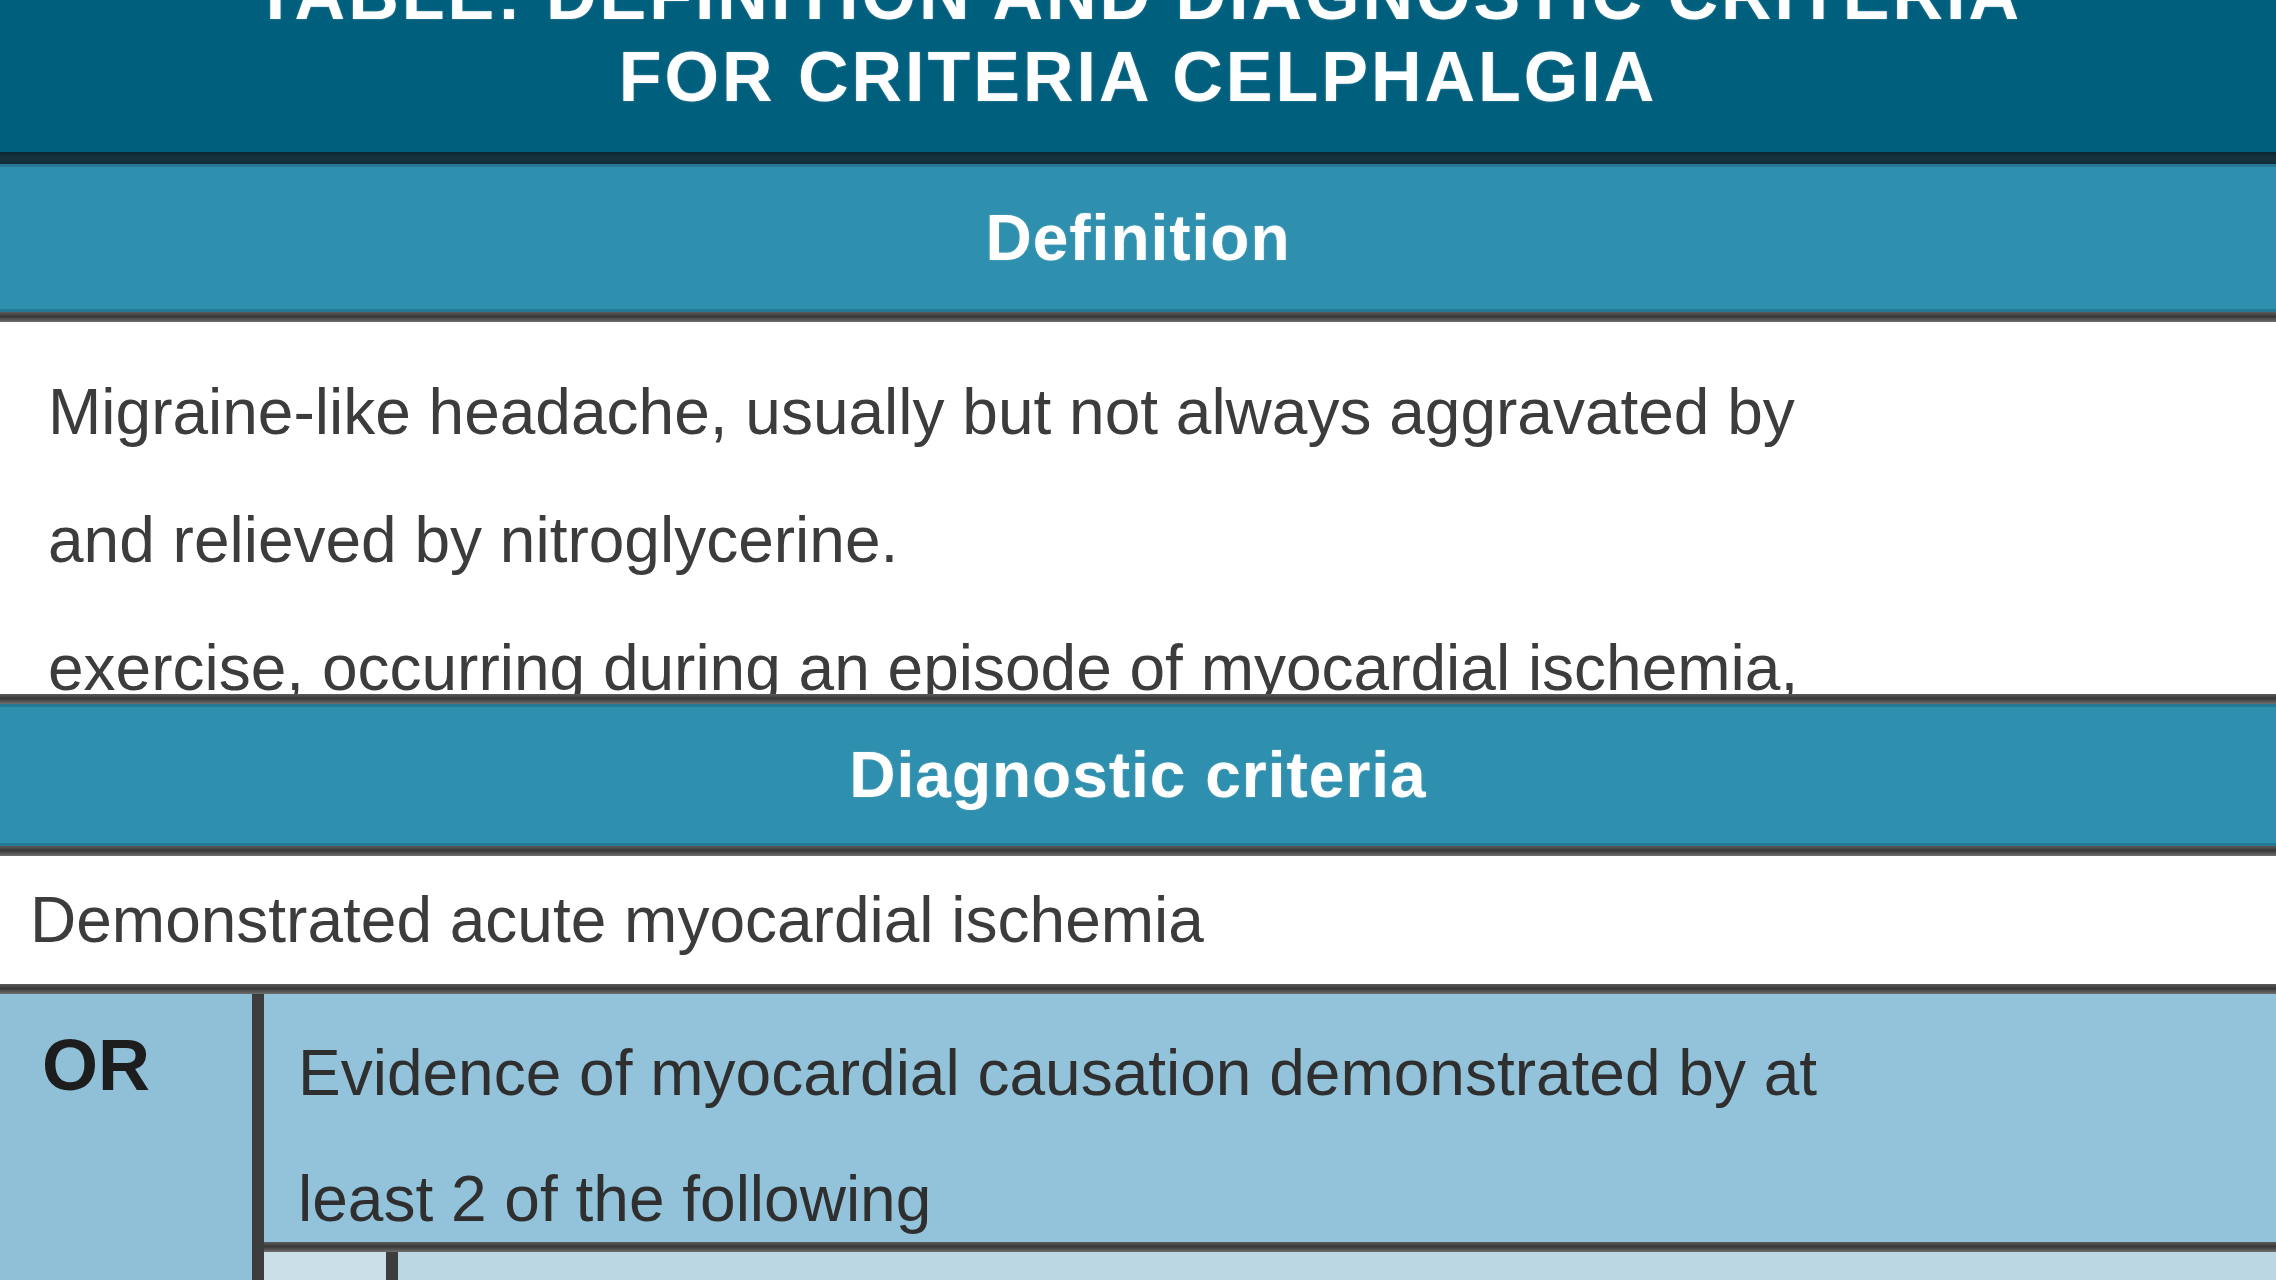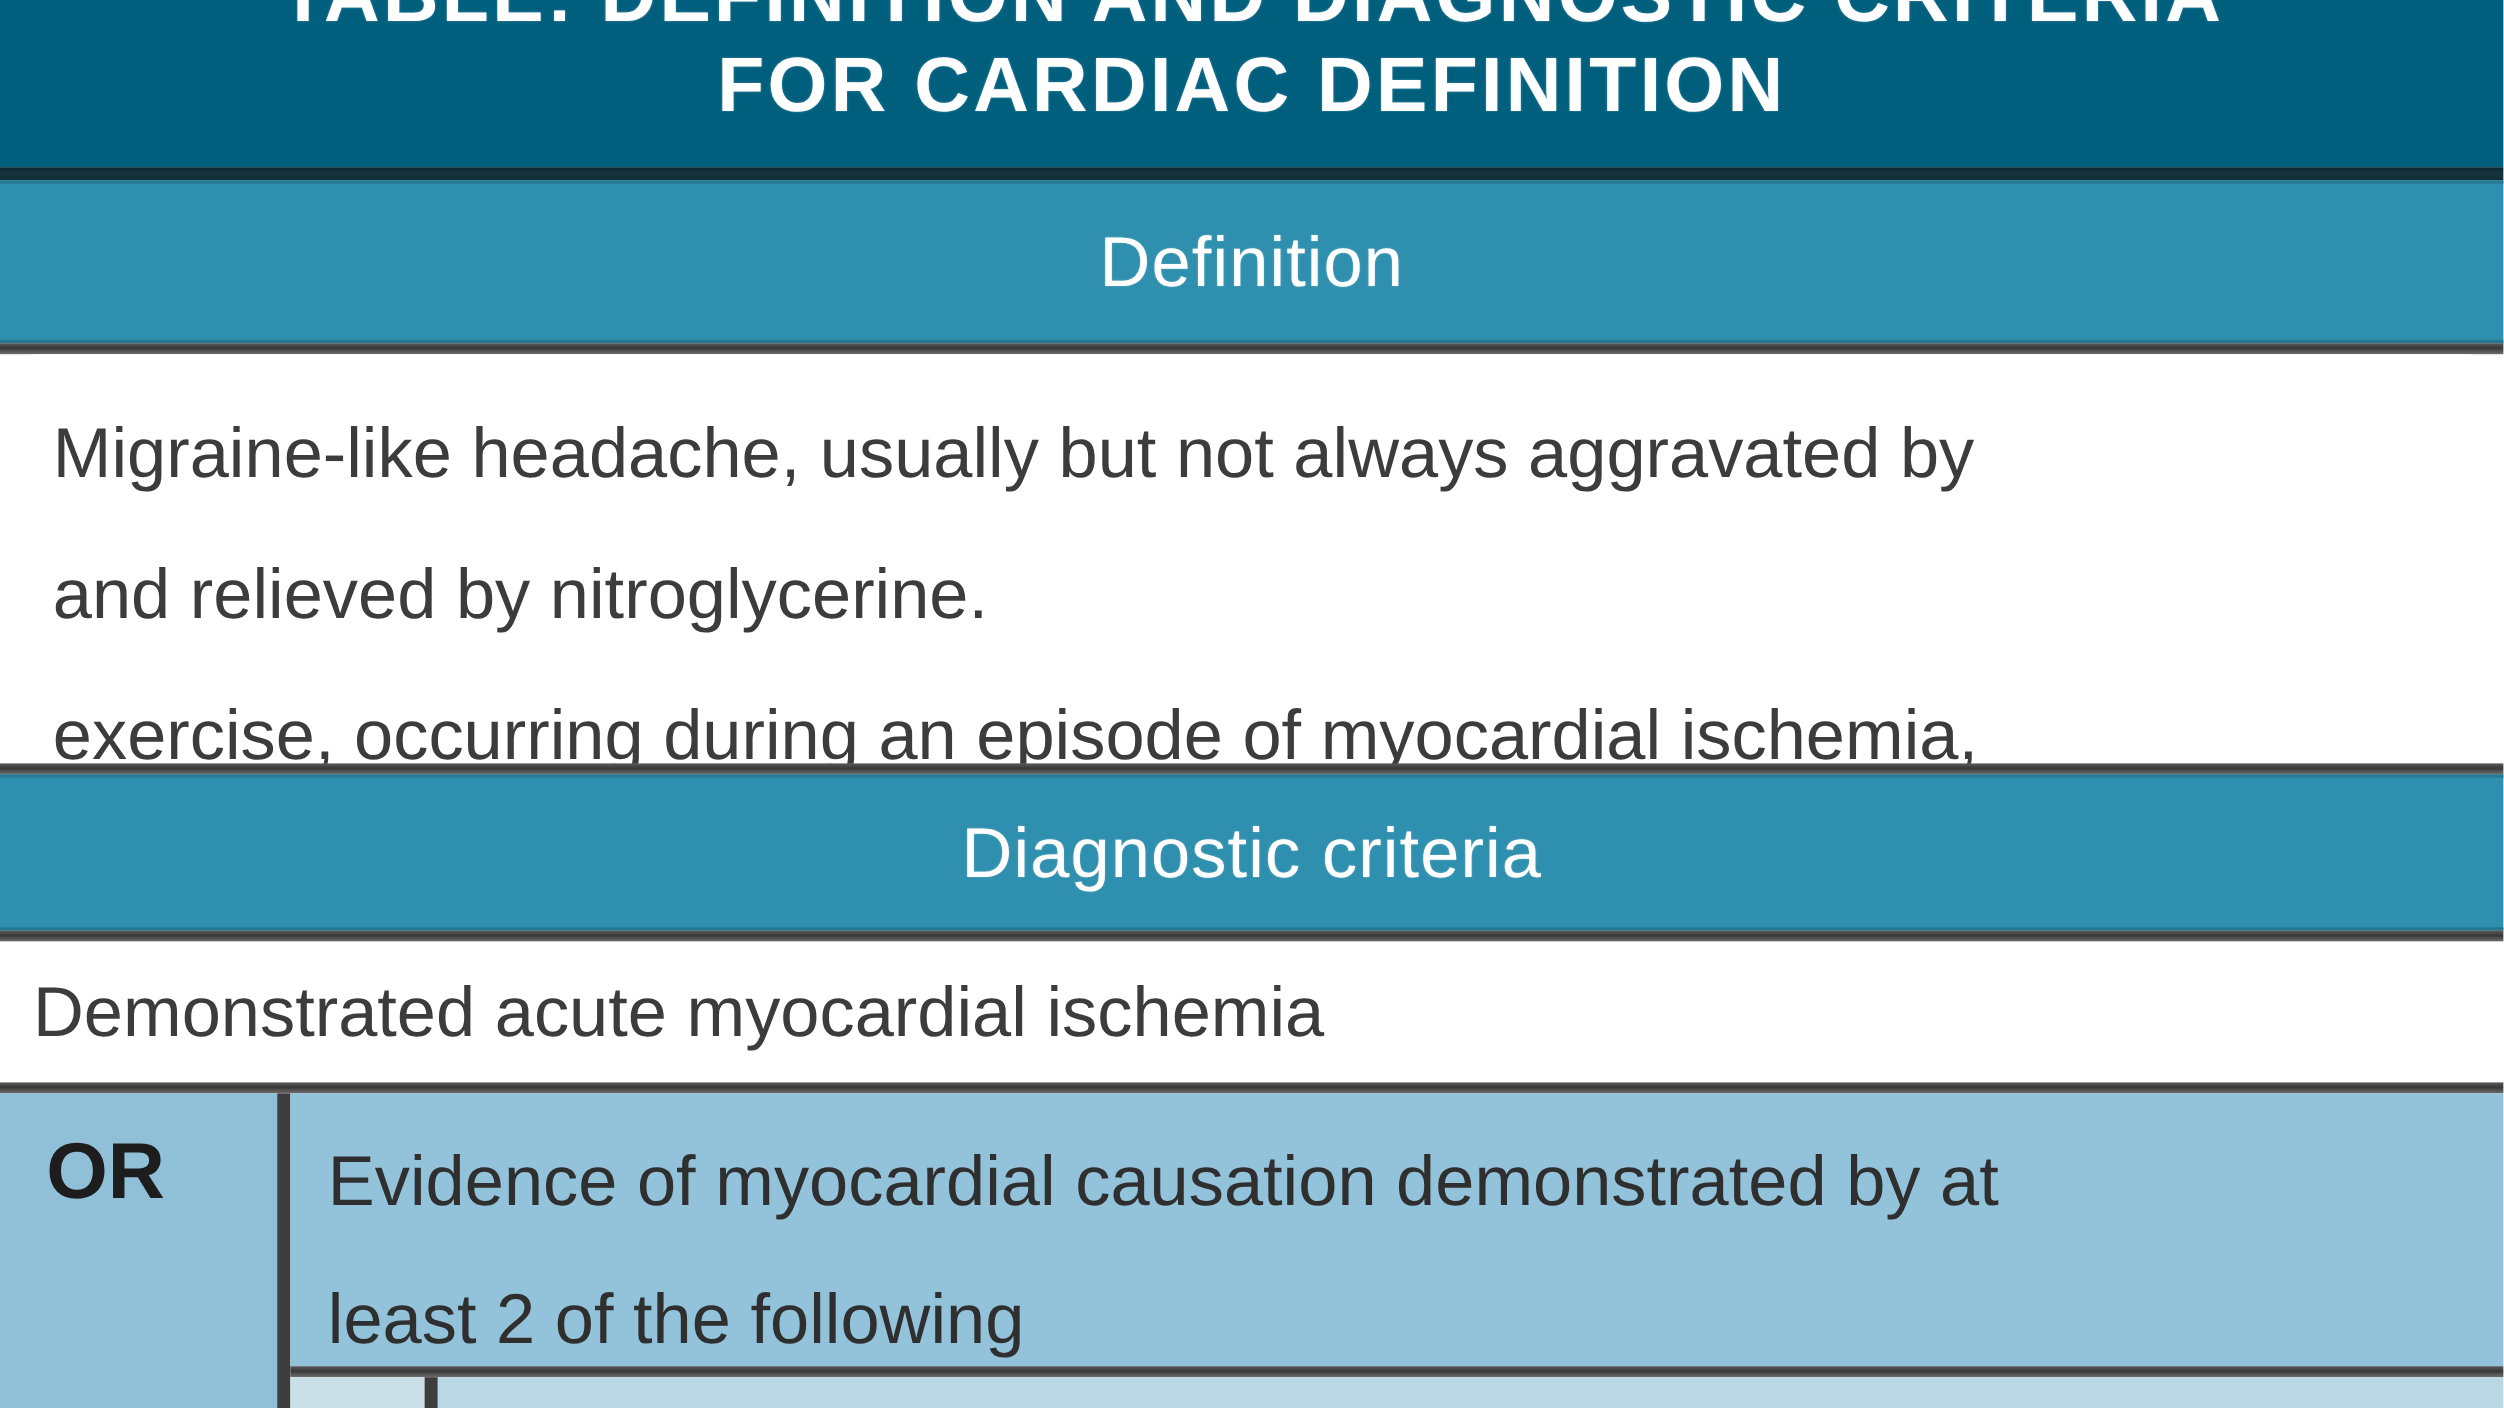--- a/index.html
+++ b/index.html
@@ -23,21 +23,21 @@
 
   
   .rule  { height:10px; background:linear-gradient(180deg,#5a5a5a,#383838 45%,#6e6e6e); }
   .rule-black { height:12px; background:linear-gradient(180deg,#0d2731,#16333e 50%,#0f2c37); }
 
   
   .band {
     background:#2e8fae;
     border-top:3px solid #257994; border-bottom:3px solid #257994;
     display:flex; align-items:center; justify-content:center;
-    color:#ffffff; font-weight:normal; font-size:64px; letter-spacing:1px;
+    color:#ffffff; font-weight:bold; font-size:64px; letter-spacing:1px;
     text-shadow:0 0 2px rgba(255,255,255,.3);
   }
   .band-definition { height:148px; }
   .band-diagnostic { height:142px; }
 
   
   .row-white { background:#ffffff; }
   .def-row   { height:372px; padding:26px 30px 0 48px;border-radius:32px; }
   .def-row div  { font-size:64px; line-height:128px; white-space:nowrap; }
   .demo-row  { height:128px; display:flex; align-items:center; padding-left:30px;text-align:right; }
@@ -61,21 +61,21 @@
   .sub-content { flex:1; background:#bad7e3; }
 </style>
 </head>
 <body>
 
 <div class="table">
 
   <div class="hdr">
     <h1>
       <div>TABLE: DEFINITION AND DIAGNOSTIC CRITERIA</div>
-      <div>FOR CARDIAC DEFINITION</div>
+      <div>FOR CRITERIA CELPHALGIA</div>
     </h1>
   </div>
 
   <div class="rule-black"></div>
 
   <div class="band band-definition">
     <span>Definition</span>
   </div>
 
   <div class="rule"></div>

